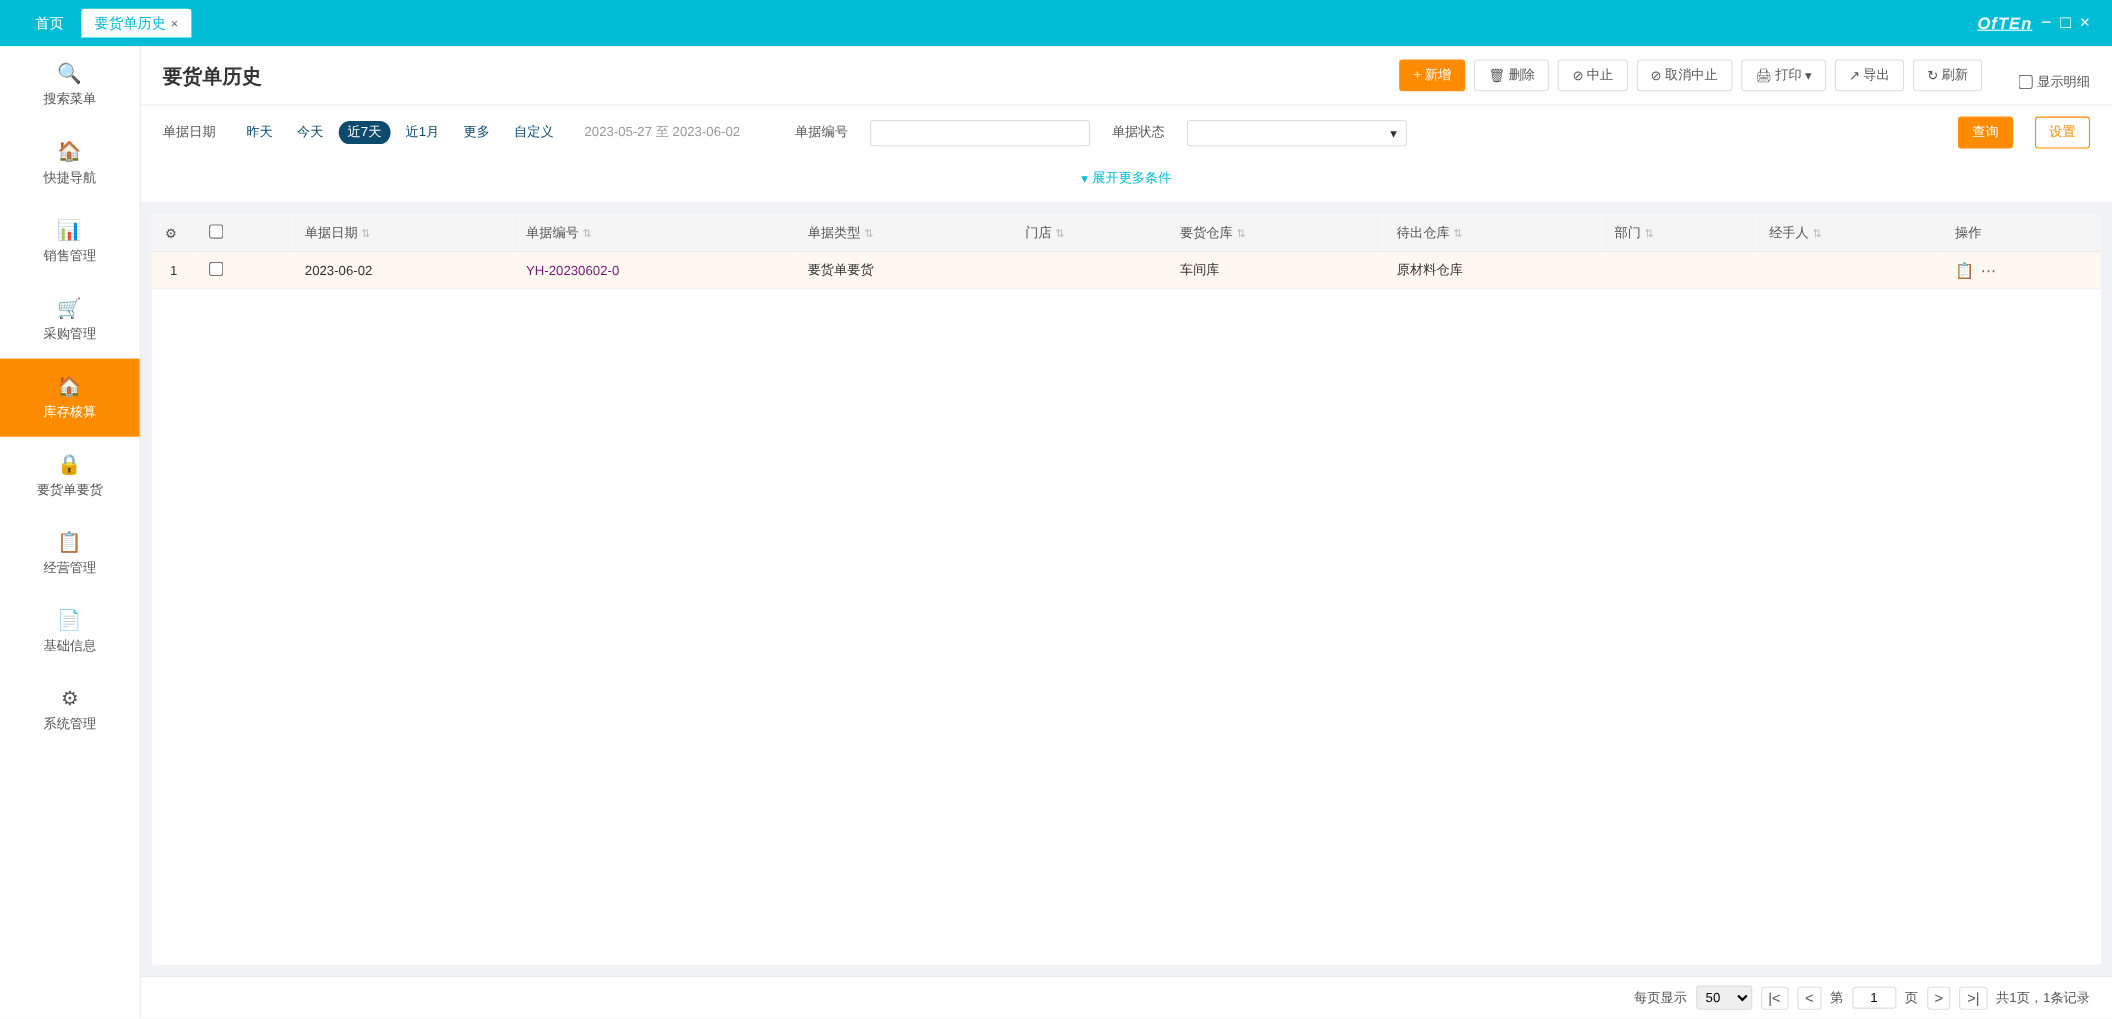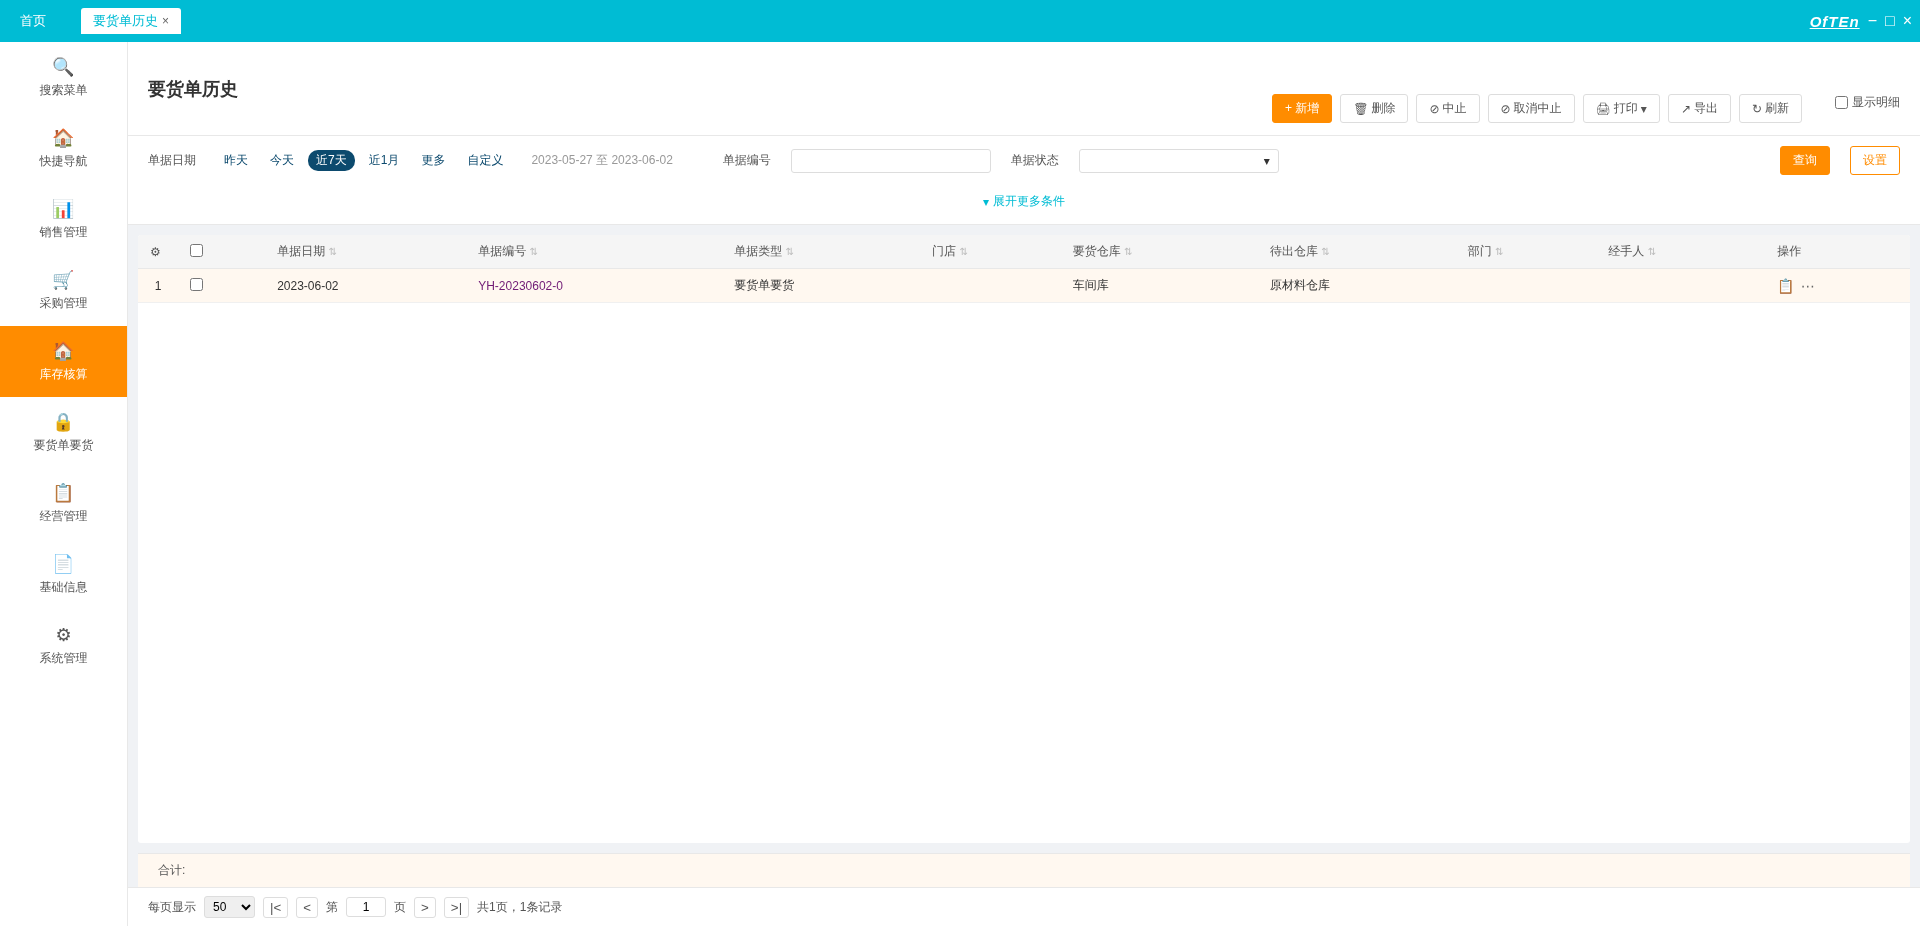--- a/index.html
+++ b/index.html
@@ -1,41 +1,41 @@
 <!DOCTYPE html>
 <html><head>
   <meta charset="utf-8">
   <style>
     * { box-sizing: border-box; margin: 0; padding: 0; font-family: 'Microsoft YaHei', Arial, sans-serif; }
     body { background: #f5f5f5; font-size: 13px; color: #333; overflow: hidden; }
 
     
     .app-container { display: flex; flex-direction: column; height: 926px; width: 1920px; }
-    .top-bar { height: 42px; background: #00bcd4; display: flex; align-items: center; padding: 0 8px; gap: 23px; flex-shrink: 0; }
+    .top-bar { height: 42px; background: #00bcd4; display: flex; align-items: center; padding: 0 20px; gap: 4px; flex-shrink: 0; }
     .main-area { display: flex; flex: 1; overflow: hidden; }
     .sidebar { width: 128px; background: #fff; border-right: 1px solid #e8e8e8; flex-shrink: 0; display: flex; flex-direction: column; }
     .content { flex: 1; background: #f0f2f5; display: flex; flex-direction: column; overflow: hidden; }
 
     
     .tab-home { color: #fff; font-size: 13px; padding: 0 12px; cursor: pointer; }
     .tab-active { background: #fff; color: #00bcd4; padding: 4px 12px; border-radius: 3px 3px 0 0; cursor: pointer; display: flex; align-items: center; gap: 4px; }
     .tab-close { color: #666; cursor: pointer; font-size: 12px; }
     .top-bar-right { margin-left: auto; display: flex; align-items: center; gap: 8px; }
     .top-bar-icon { color: #fff; cursor: pointer; font-size: 16px; }
     .brand { color: #fff; font-size: 15px; font-weight: bold; font-style: italic; letter-spacing: 1px; text-decoration: underline; }
 
     
     .sidebar-item { display: flex; flex-direction: column; align-items: center; padding: 14px 0; cursor: pointer; color: #555; font-size: 12px; gap: 4px; }
     .sidebar-item.active { background: #ff8c00; color: #fff; }
     .sidebar-item .icon { font-size: 18px; }
 
     
     .page-header { background: #fff; padding: 12px 20px; display: flex; align-items: center; justify-content: space-between; border-bottom: 1px solid #e8e8e8; }
     .page-title { font-size: 18px; font-weight: bold; color: #333; }
-    .toolbar { display: flex; align-items: flex-start; gap: 8px; margin-top: 40px; }
+    .toolbar { display: flex; align-items: flex-end; gap: 8px; }
     .btn { padding: 5px 12px; border-radius: 3px; border: 1px solid #ddd; background: #fff; cursor: pointer; font-size: 12px; color: #555; display: flex; align-items: center; gap: 3px; }
     .btn-primary { background: #ff8c00; color: #fff; border-color: #ff8c00; }
     .btn-default-orange { background: #fff; color: #ff8c00; border-color: #ff8c00; }
     .checkbox-label { display: flex; align-items: center; gap: 4px; font-size: 12px; color: #555; cursor: pointer; padding-left: 25px; }
 
     
     .filter-bar { background: #fff; padding: 10px 20px; border-bottom: 1px solid #e8e8e8; }
     .filter-row { display: flex; align-items: center; gap: 20px; }
     .filter-label { font-size: 12px; color: #555; white-space: nowrap; }
     .date-filters { display: flex; align-items: center; gap: 6px; }
@@ -56,21 +56,21 @@
     .link-text { color: #701a75; cursor: pointer; text-decoration: none; }
     .action-icons { display: flex; gap: 6px; }
     .action-icon { cursor: pointer; color: #666; font-size: 14px; }
     .settings-col { width: 30px; text-align: center; }
     .num-col { width: 40px; text-align: center; }
 
     
     .footer-summary { background: #fff8f0; padding: 8px 20px; font-size: 12px; color: #555; border-top: 1px solid #e8e8e8; margin: 0 10px; }
 
     
-    .pagination { background: #fff; padding: 8px 20px; display: flex; align-items: center; justify-content: flex-start; gap: 8px; font-size: 12px; color: #555; border-top: 1px solid #e8e8e8; flex-shrink: 0; }
+    .pagination { background: #fff; padding: 8px 20px; display: flex; align-items: center; justify-content: flex-end; gap: 8px; font-size: 12px; color: #555; border-top: 1px solid #e8e8e8; flex-shrink: 0; }
     .page-select { border: 1px solid #ddd; border-radius: 3px; padding: 2px 4px; font-size: 12px; }
     .page-btn { padding: 2px 6px; border: 1px solid #ddd; border-radius: 3px; background: #fff; cursor: pointer; color: #555; }
     .page-input { border: 1px solid #ddd; border-radius: 3px; padding: 2px 6px; font-size: 12px; width: 40px; text-align: center; }
   </style>
 </head>
 <body>
 
 <div class="app-container">
 
   <div class="top-bar">
@@ -229,24 +229,20 @@
                 <div class="action-icons">
                   <span class="action-icon">📋</span>
                   <span class="action-icon">⋯</span>
                 </div>
               </td>
             </tr>
           </tbody>
         </table>
       </div>
 
-      <div class="footer-summary">
-        <span>合计:</span>
-        <span></span>
-      </div>
 
       <div class="pagination">
         <span>每页显示</span>
         <select class="page-select">
           <option value="50">50</option>
           <option value="100">100</option>
         </select>
         <button class="page-btn">|&lt;</button>
         <button class="page-btn">&lt;</button>
         <span>第</span>

